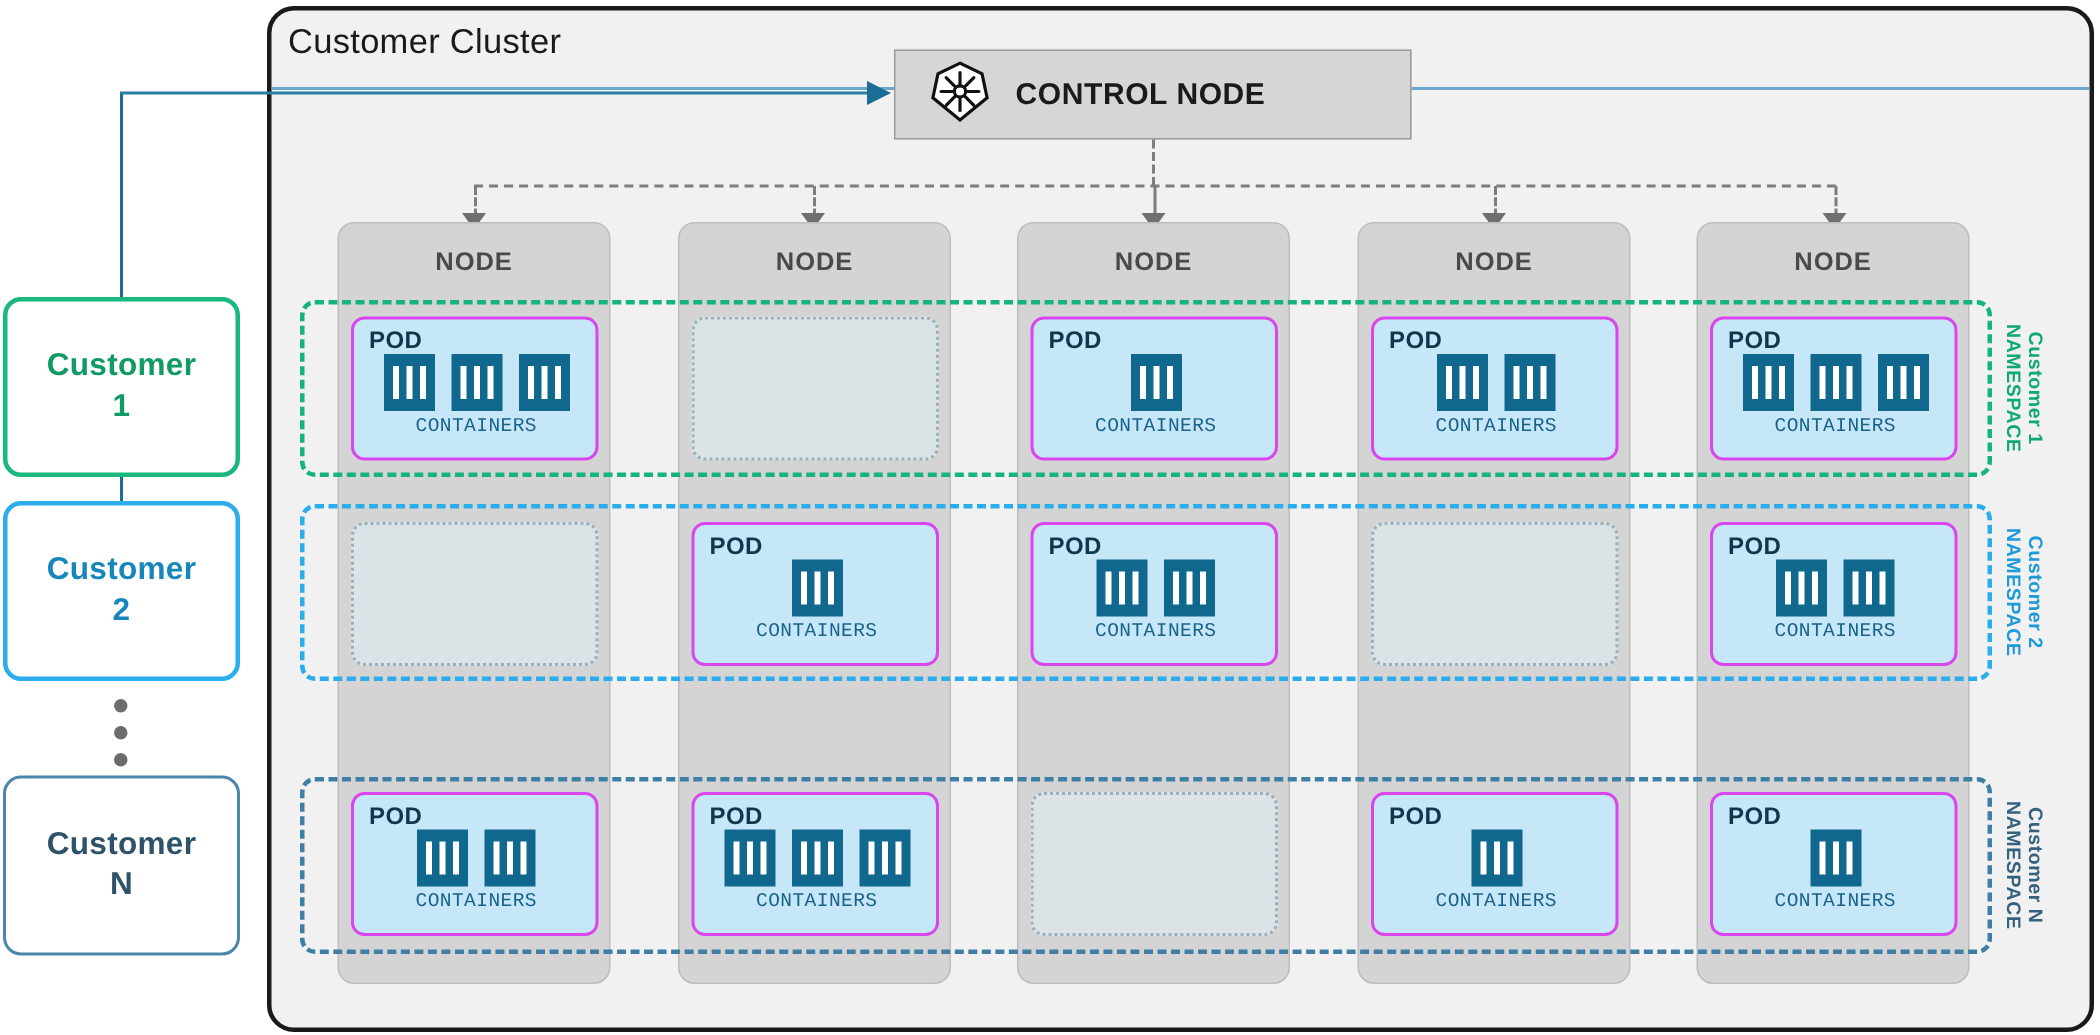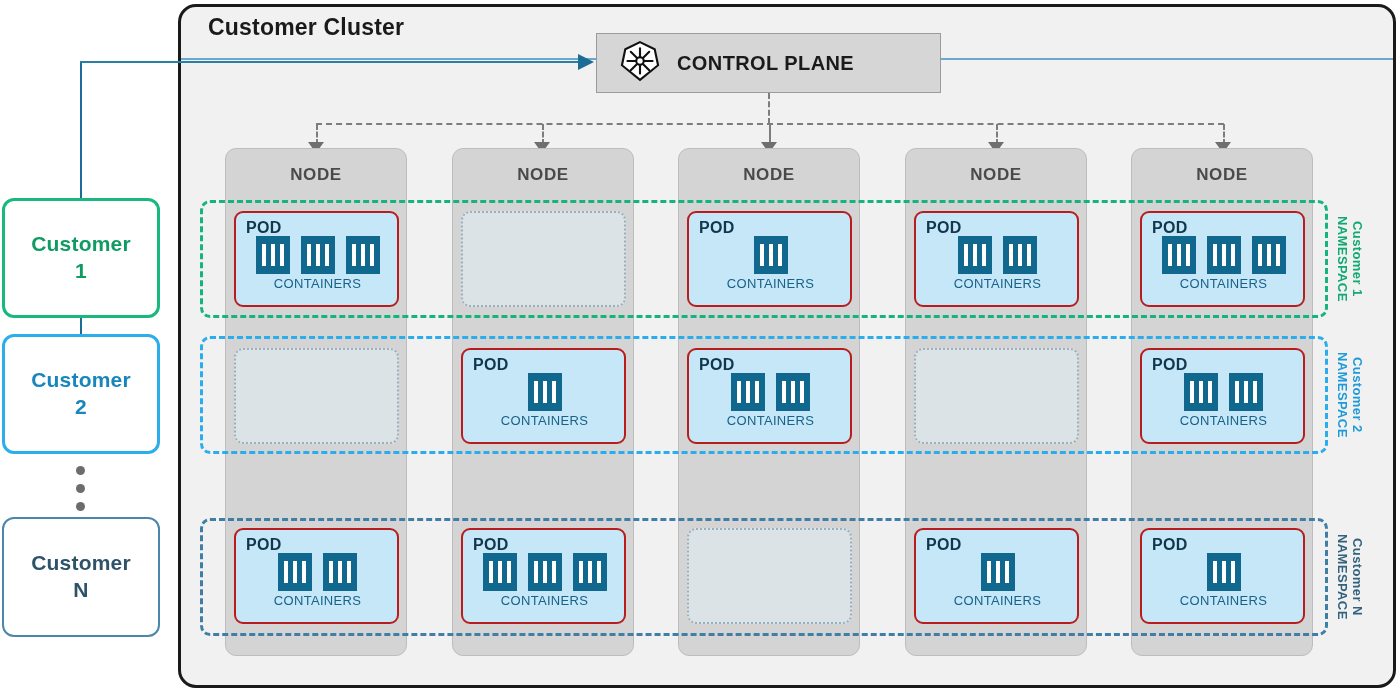--- a/index.html
+++ b/index.html
@@ -40,22 +40,22 @@
 
   
   #cluster {
     position: absolute; left: 178px; top: 4px;
     width: 1218px; height: 684px;
     background: #f1f1f1;
     border: 3px solid #1a1a1a;
     border-radius: 18px;
   }
   #cluster-title {
-    position: absolute; left: 208px; top: 14px;
-    font-size: 23px; font-weight: bold; color: #1a1a1a;
+    position: absolute; left: 192px; top: 14px;
+    font-size: 23px; font-weight: normal; color: #1a1a1a;
     letter-spacing: .2px;
   }
   #cluster-title-rule {
     position: absolute; left: 181px; top: 58px; width: 1212px; height: 2px;
     background: #6aa9cd;
   }
 
   
   #control-plane {
     position: absolute; left: 596px; top: 33px;
@@ -119,41 +119,41 @@
   }
   #ns1-label { top: 200px; height: 118px; color: #10a972; }
   #ns2-label { top: 336px; height: 118px; color: #1e9ad8; }
   #ns3-label { top: 518px; height: 118px; color: #33627e; }
 
   
   .pod, .slot {
     position: absolute; width: 165px; height: 96px; border-radius: 9px;
   }
   .pod {
-    background: #c5e7f7; border: 2px solid #b91c1c;
+    background: #c5e7f7; border: 2px solid #d946ef;
     padding: 6px 8px 0 10px;
   }
   .slot {
     background: #dce3e6; border: 2px dotted #9bb0bd;
   }
   .pod-title {
     font-size: 16px; font-weight: bold; color: #10374d; letter-spacing: .3px;
   }
   .pod-cts {
     display: flex; justify-content: center; align-items: center; gap: 11px;
     margin-top: -1px;
   }
   .ct {
     width: 34px; height: 38px; background: #10688f;
     display: flex; align-items: center; justify-content: center; gap: 5px;
   }
   .ct i { display: block; width: 4px; height: 22px; background: #ffffff; }
   .pod-cap {
     text-align: center; font-size: 13px; color: #18628a;
-    letter-spacing: .3px; margin-top: 2px;
+    letter-spacing: .3px; margin-top: 2px; font-family: Liberation Mono, monospace;
   }
 </style>
 </head>
 <body>
 
 <div id="stage">
 
   <div class="vline" id="vl-top"></div>
   <div class="vline" id="vl-1to2"></div>
 
@@ -187,21 +187,21 @@
           <line x1="50" y1="59" x2="50" y2="80"></line>
           <line x1="41" y1="50" x2="20" y2="50"></line>
           <line x1="59" y1="50" x2="80" y2="50"></line>
           <line x1="43" y1="43" x2="28" y2="28"></line>
           <line x1="57" y1="43" x2="72" y2="28"></line>
           <line x1="43" y1="57" x2="28" y2="72"></line>
           <line x1="57" y1="57" x2="72" y2="72"></line>
         </g>
       </svg>
     </span>
-    <span class="cp-label">CONTROL PLANE</span>
+    <span class="cp-label">CONTROL NODE</span>
   </div>
 
   <div id="bus-stem"></div>
   <div id="bus-h"></div>
 
   <div class="drop" style="left:316px"></div>
   <div class="drop-head" style="left:308px"></div>
   <div class="drop" style="left:542px"></div>
   <div class="drop-head" style="left:534px"></div>
   <div class="drop solid" style="left:769px"></div>

